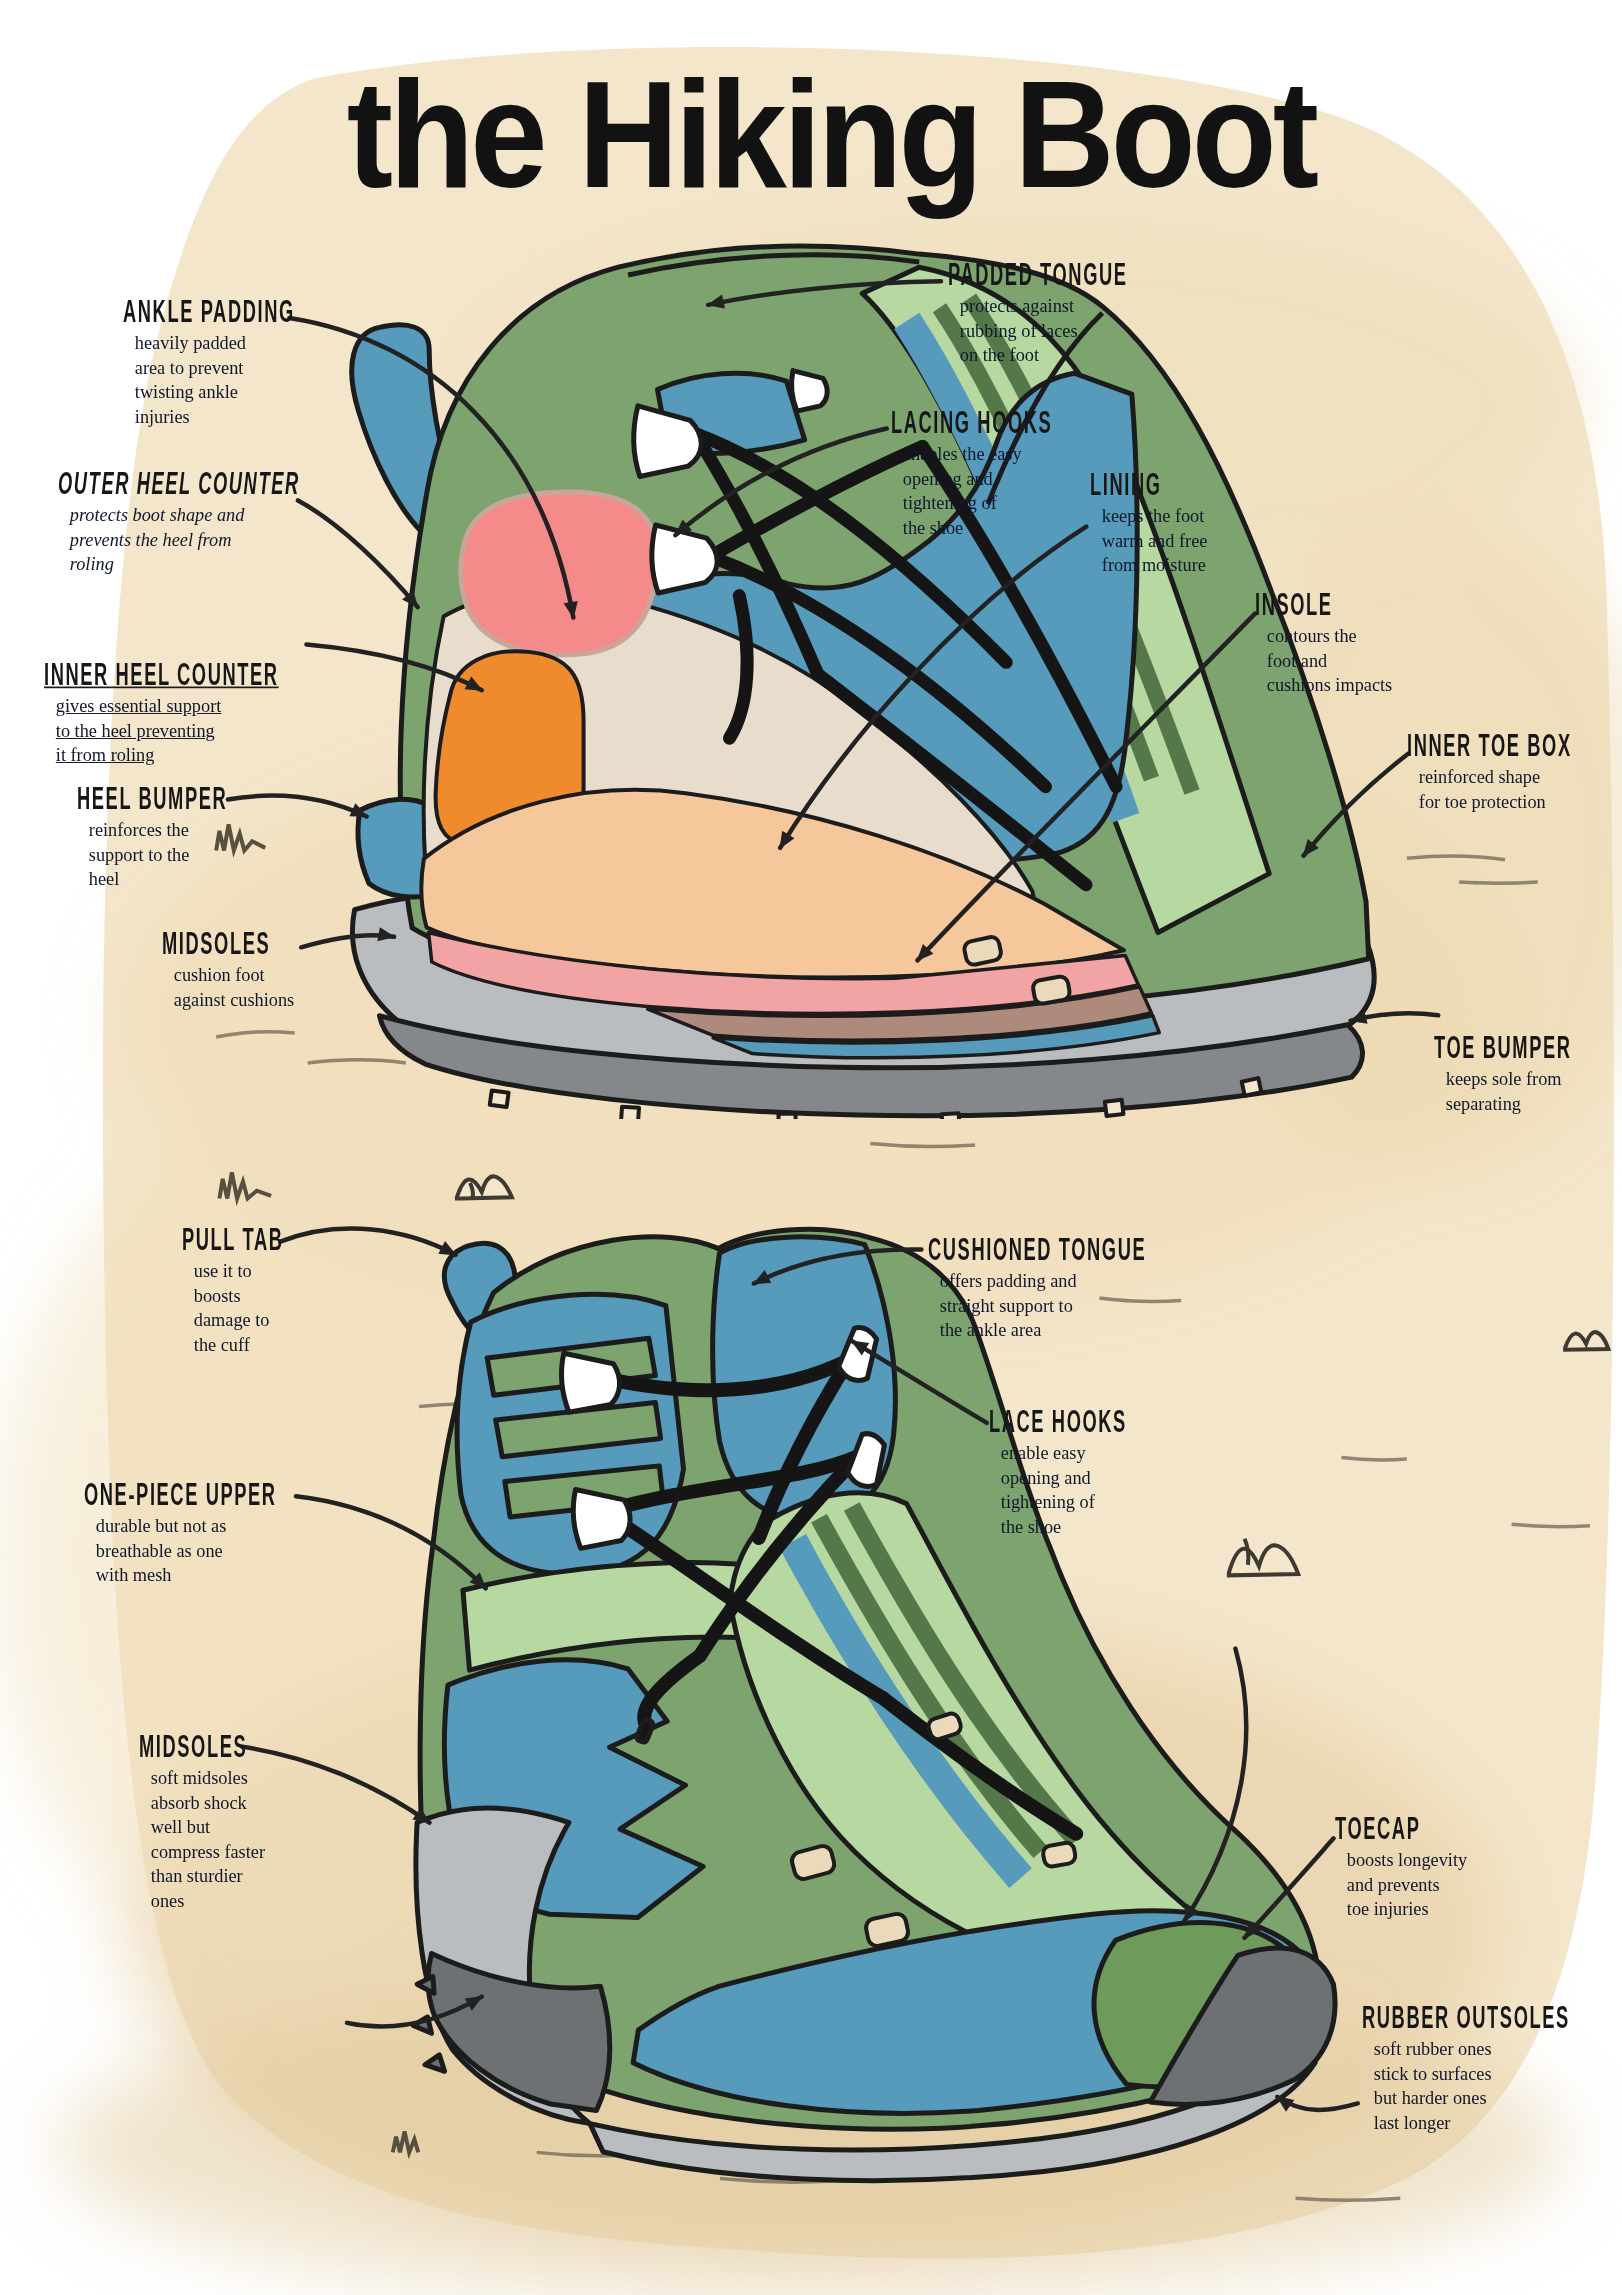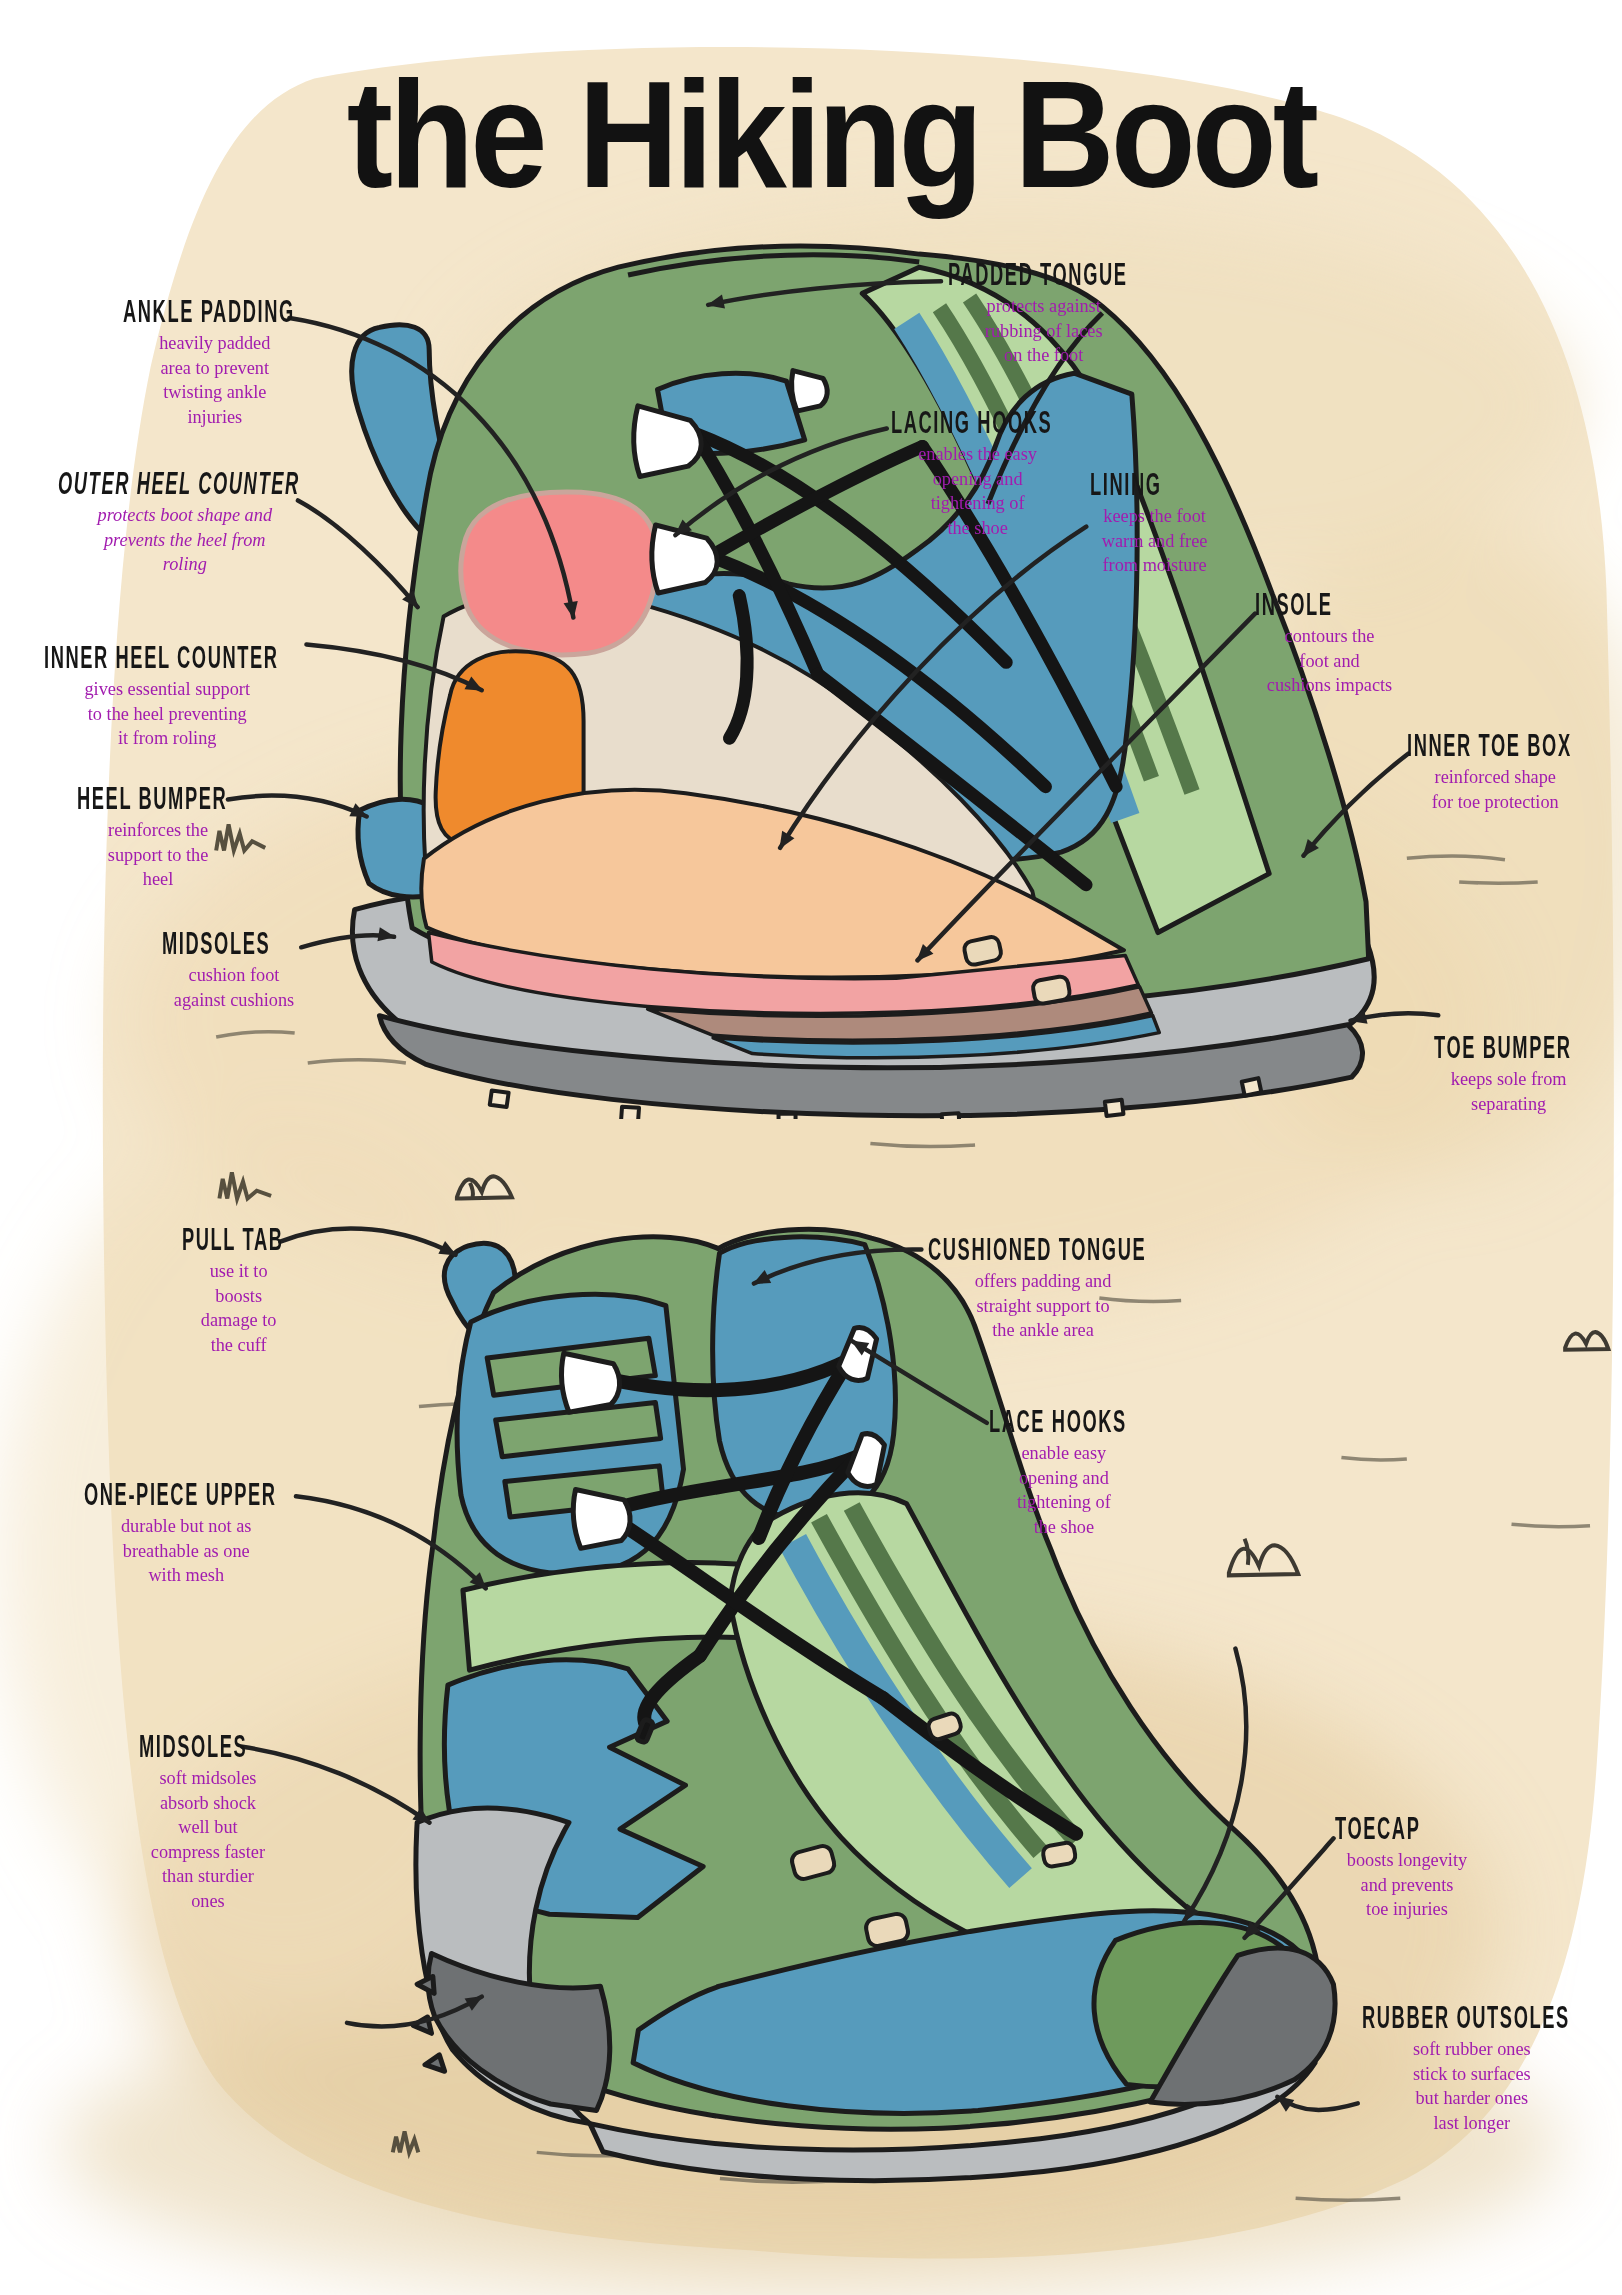--- a/index.html
+++ b/index.html
@@ -8,21 +8,21 @@
   .bg,.arrows{position:absolute;left:0;top:0;width:1623px;height:2295px;}
   .bootsvg{position:absolute;}
   .title{position:absolute;left:50%;top:46px;transform:translateX(-50%) scaleY(1.10);
          transform-origin:center top;font-family:"Liberation Sans",sans-serif;
          font-size:139px;font-weight:700;letter-spacing:-3.9px;color:#121212;white-space:nowrap;margin:0;}
   .lbl{position:absolute;color:#1d1d1d;}
   .lbl h3{font-family:"Liberation Sans",sans-serif;font-size:18.3px;font-weight:700;
           letter-spacing:1.6px;line-height:1;margin:0 0 17px 0;white-space:pre;color:#171717;
           transform:scaleY(1.72);transform-origin:left top;}
   .lbl p{font-family:"Liberation Serif",serif;font-size:18.3px;line-height:1.34;
-         margin:0 0 0 11.8px;white-space:pre-line;color:#a21caf;text-align:center;}
+         margin:0 0 0 11.8px;white-space:pre-line;color:#0f172a;}
   svg *{vector-effect:non-scaling-stroke;}
 </style>
 </head>
 <body>
 
 <div class="poster">
 
   <svg class="bg" viewBox="0 0 2480 3508">
     <defs>
       <filter id="wash" x="-40%" y="-40%" width="180%" height="180%">
@@ -247,21 +247,21 @@
 area to prevent
 twisting ankle
 injuries</p>
   </div>
   <div class="lbl" style="left:58px;top:468px;font-style:italic;">
     <h3>OUTER HEEL COUNTER</h3>
     <p>protects boot shape and
 prevents the heel from
 roling</p>
   </div>
-  <div class="lbl" style="left:44px;top:642px;">
+  <div class="lbl" style="left:44px;top:659px;text-decoration:underline;">
     <h3>INNER HEEL COUNTER</h3>
     <p>gives essential support
 to the heel preventing
 it from roling</p>
   </div>
   <div class="lbl" style="left:77px;top:783px;">
     <h3>HEEL BUMPER</h3>
     <p>reinforces the
 support to the
 heel</p>

